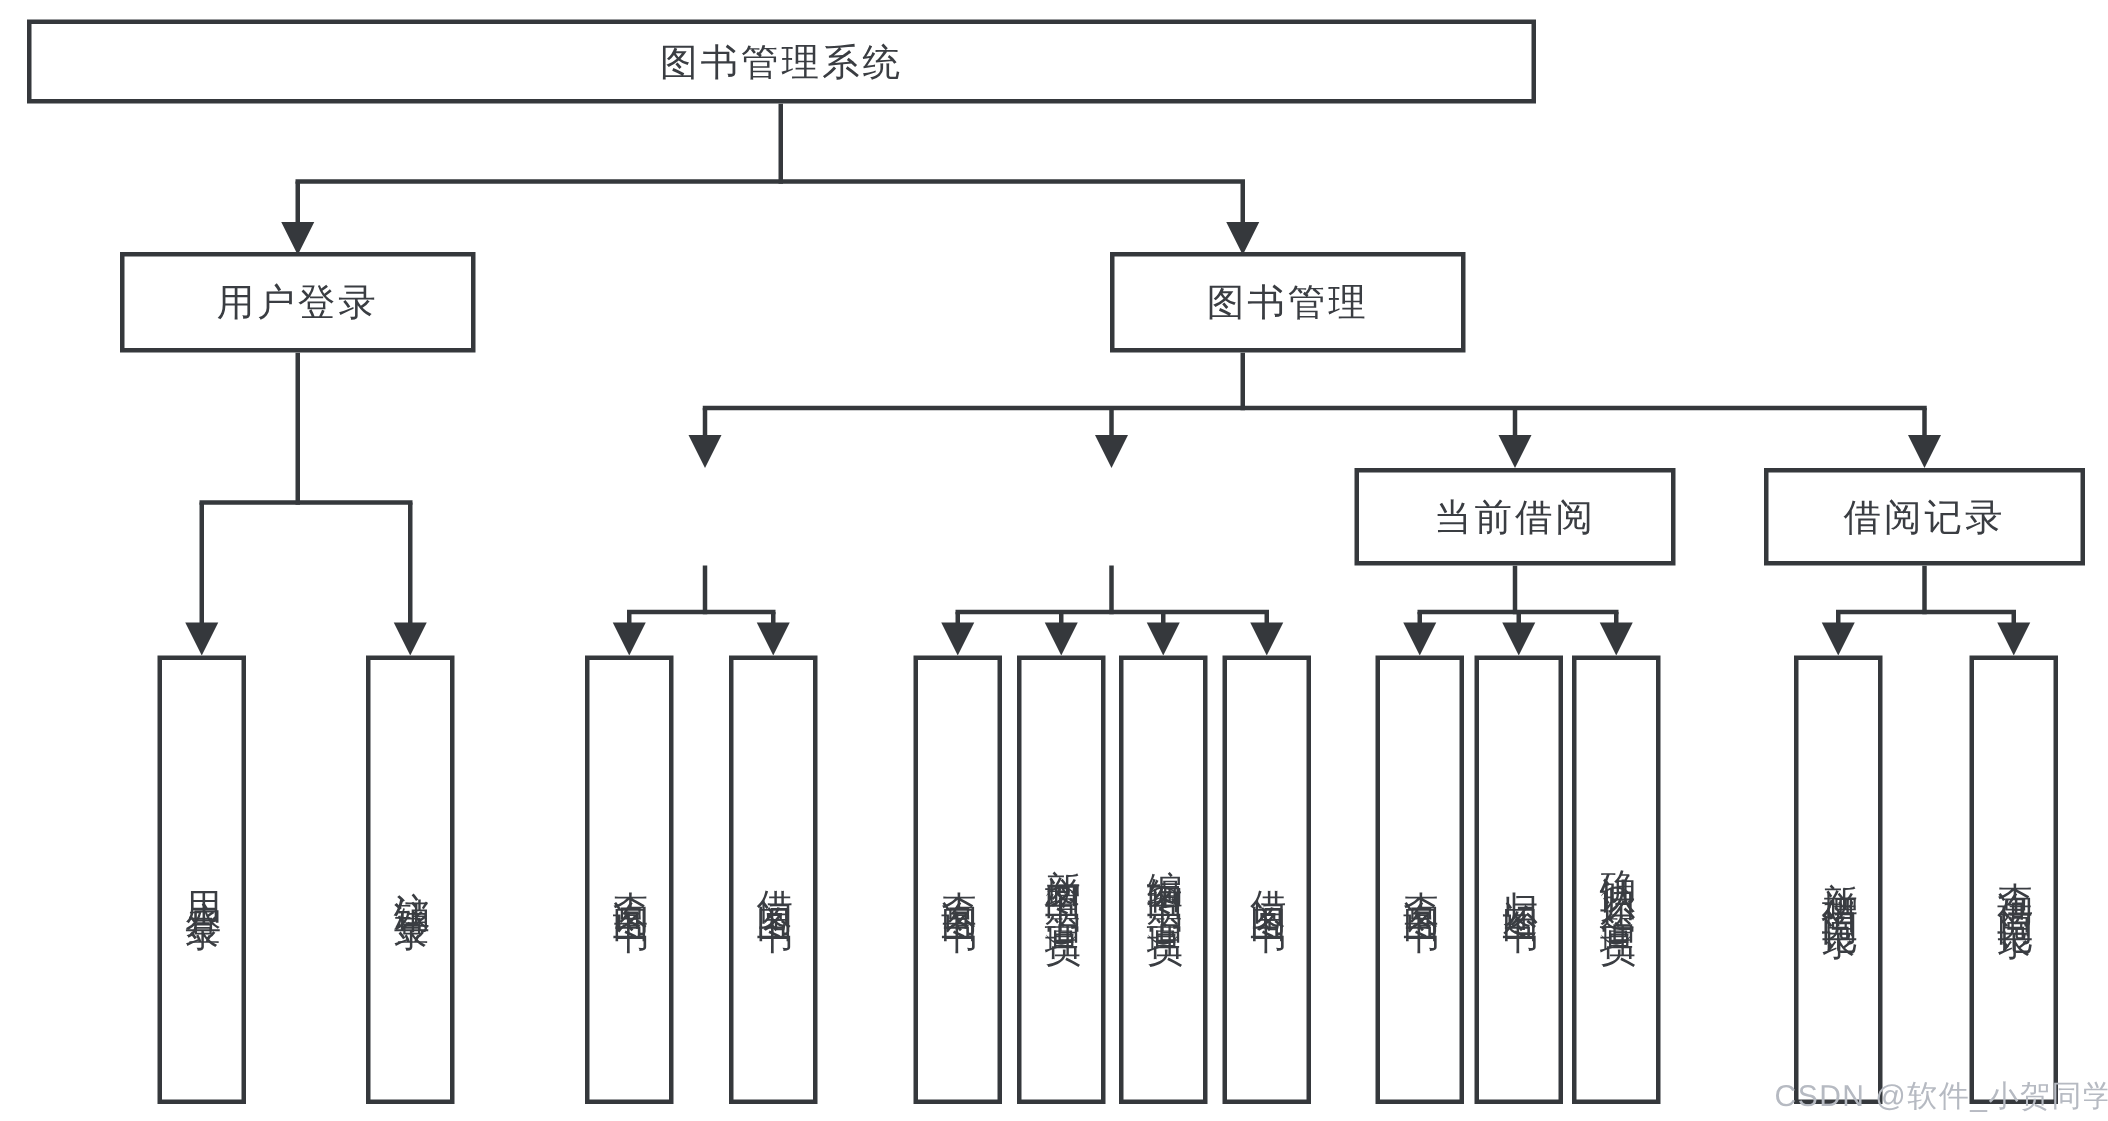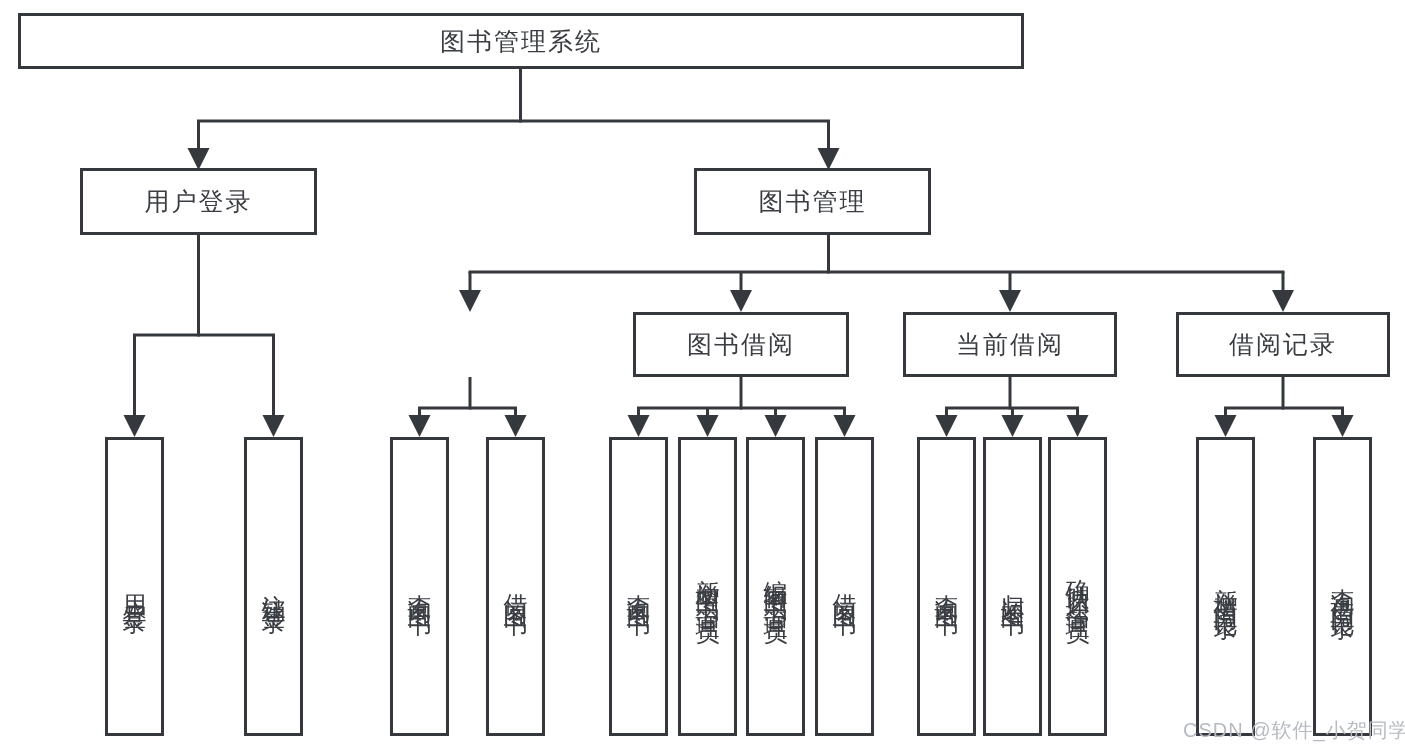--- a/index.html
+++ b/index.html
@@ -109,27 +109,24 @@
     </g>
   </svg>
 
   <div class="box hbox" style="left:18px;top:13px;width:1006px;height:56px">
     <span>图书管理系统</span>
   </div>
 
   <div class="box hbox l2" style="left:80px">
     <span>用户登录</span>
   </div>
-  <div class="box hbox l2" style="left:694px">
+  <div class="box hbox l2" style="left:740px">
     <span>图书管理</span>
   </div>
 
-  <div class="box hbox l3" style="left:633px;width:216px">
-    <span>图书借阅</span>
-  </div>
   <div class="box hbox l3" style="left:1176px;width:214px">
     <span>借阅记录</span>
   </div>
   <div class="box hbox l3" style="left:903px;width:214px">
     <span>当前借阅</span>
   </div>
 
   <div class="box vbox" style="left:105px">
     <span>用户登录</span>
   </div>

